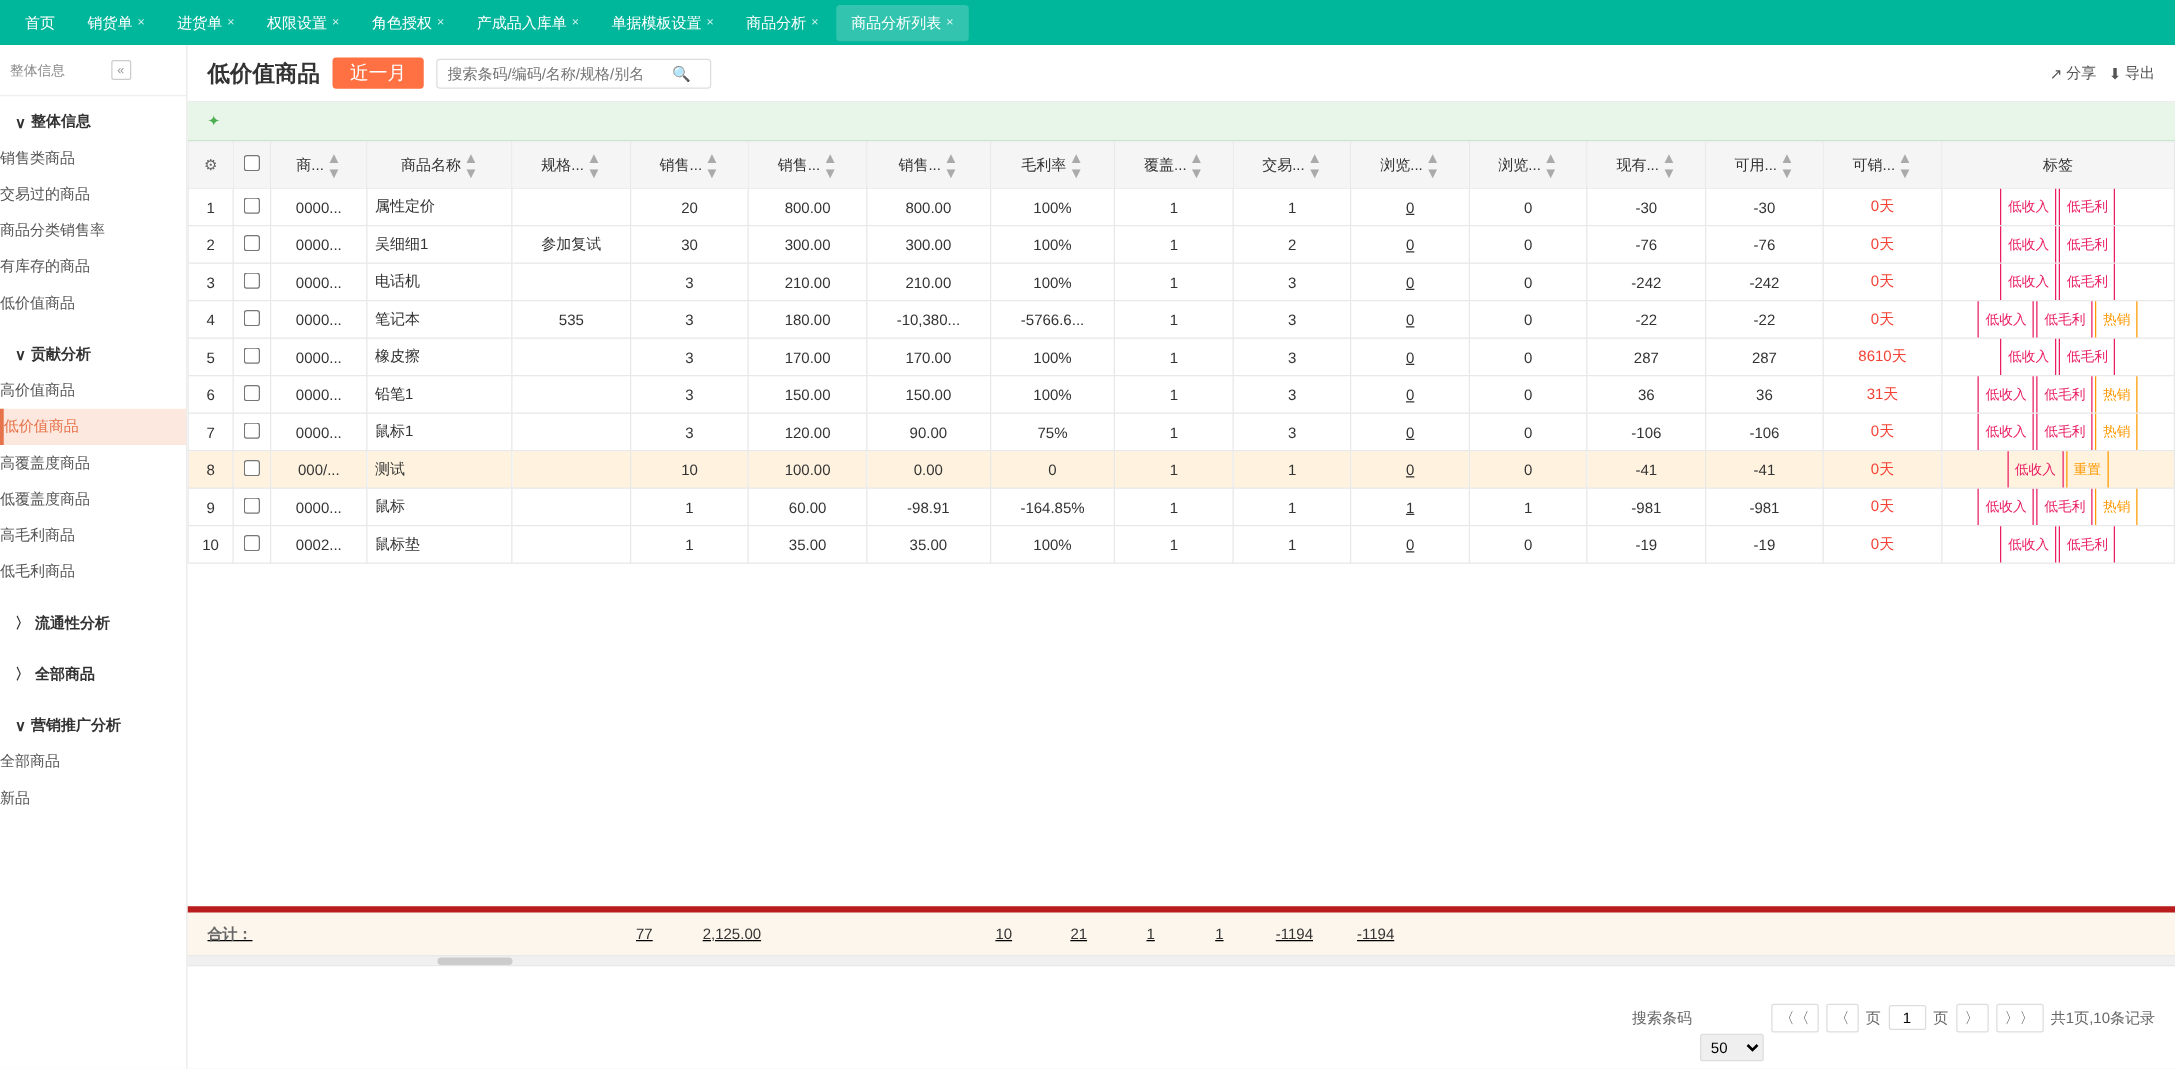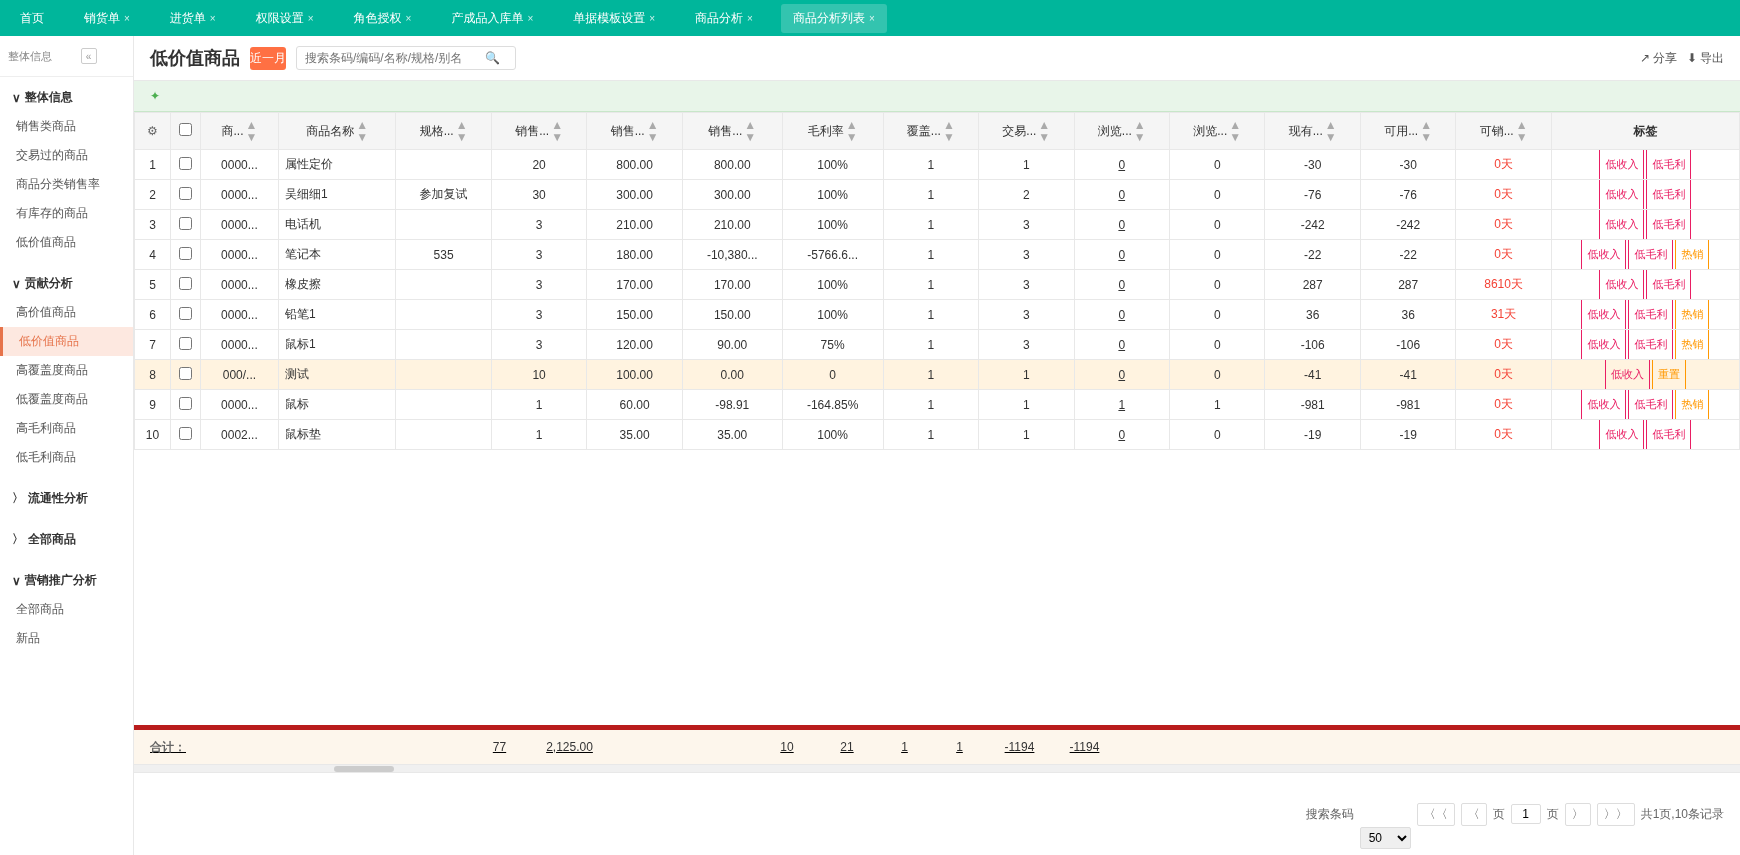--- a/index.html
+++ b/index.html
@@ -5,21 +5,21 @@
     * { box-sizing: border-box; margin: 0; padding: 0; font-family: 'Microsoft YaHei', sans-serif; font-size: 12px; }
     body { background: #f5f5f5; overflow: hidden; height: 855px; }
 
     
     .top-nav {
       background: #00b69b;
       height: 36px;
       display: flex;
       align-items: center;
       padding: 0 8px;
-      gap: 16px;
+      gap: 2px;
     }
     .nav-item {
       color: #fff;
       padding: 6px 12px;
       cursor: pointer;
       white-space: nowrap;
       border-radius: 3px;
       display: flex;
       align-items: center;
       gap: 4px;
@@ -29,41 +29,41 @@
     .nav-close { font-size: 10px; opacity: 0.8; }
 
     
     .main-layout {
       display: flex;
       height: calc(855px - 36px);
     }
 
     
     .sidebar {
-      width: 134px;
+      width: 150px;
       background: #fff;
       border-right: 1px solid #e8e8e8;
       overflow-y: auto;
       flex-shrink: 0;
     }
     .sidebar-section {
       padding: 6px 0;
     }
     .sidebar-group-title {
       color: #333;
       padding: 6px 12px;
       font-weight: bold;
       display: flex;
       align-items: center;
       gap: 4px;
       cursor: pointer;
     }
     .sidebar-item {
       color: #555;
-      padding: 6px 16px;
+      padding: 6px 0;
       cursor: pointer;
       white-space: nowrap;
       overflow: hidden;
       text-overflow: ellipsis;
     }
     .sidebar-item.active { background: #fde8e0; color: #e6734a; border-left: 3px solid #e6734a; }
     .collapse-btn {
       width: 16px;
       height: 16px;
       border: 1px solid #ccc;
@@ -97,23 +97,23 @@
     .page-title {
       font-size: 18px;
       font-weight: bold;
       color: #333;
     }
     .filter-btn {
       background: #ff7043;
       color: #fff;
       border: none;
       border-radius: 3px;
-      padding: 3px 0;
+      padding: 3px 14px;
       cursor: pointer;
-      font-size: 12px;
+      font-size: 15px;
     }
     .search-box {
       border: 1px solid #ddd;
       border-radius: 3px;
       padding: 4px 8px;
       width: 220px;
       display: flex;
       align-items: center;
       color: #bbb;
     }
@@ -435,21 +435,21 @@
                     <span>▼</span>
                   </span></span></th>
             <th><span class="col-sort">可用...<span class="sort-arrows">
                     <span>▲</span>
                     <span>▼</span>
                   </span></span></th>
             <th><span class="col-sort">可销...<span class="sort-arrows">
                     <span>▲</span>
                     <span>▼</span>
                   </span></span></th>
-            <th style="min-width:120px;font-weight:bold;">标签</th>
+            <th style="min-width:120px;">标签</th>
           </tr>
         </thead>
         <tbody id="table-body">
         <tr>
     <td>1</td>
     <td><input type="checkbox" style=""></td>
     <td>0000...</td>
     <td style="text-align:left;">属性定价</td>
     <td></td>
     <td>20</td>

